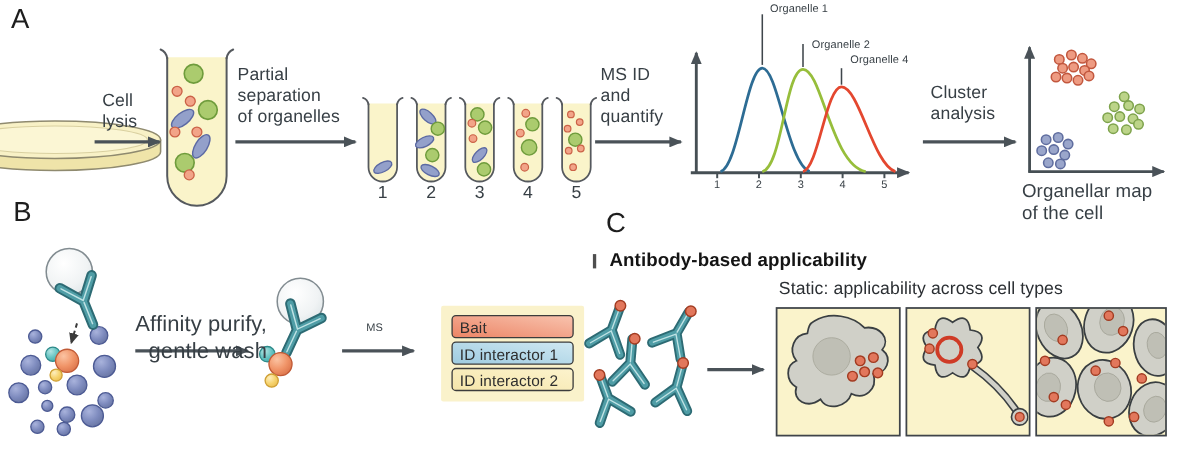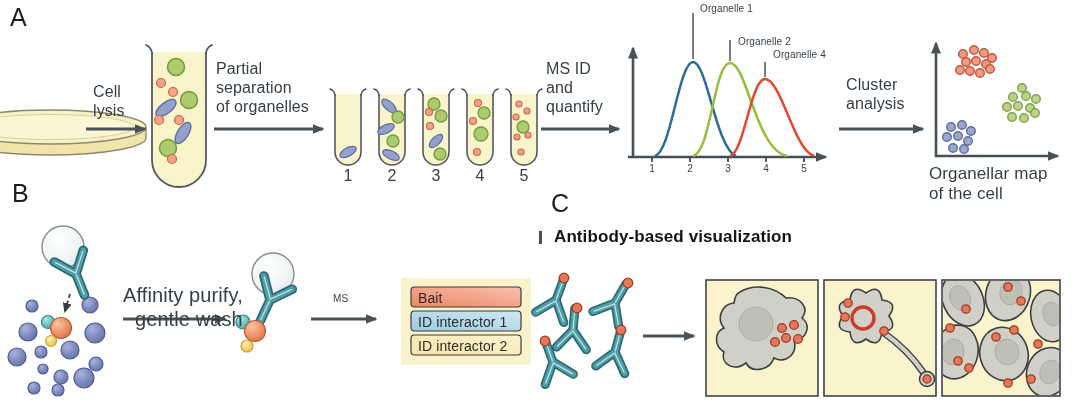--- a/index.html
+++ b/index.html
@@ -410,15 +410,16 @@
 <div class="t pl" style="left:12px; top:181px">B</div>
 <div class="t aff" style="left:123px; top:284px">Affinity purify,
 gentle wash</div>
 <div class="t small" style="left:333px; top:293px">MS</div>
 
 <div class="t leg" style="left:418px; top:291px">Bait</div>
 <div class="t leg" style="left:418px; top:315px">ID interactor 1</div>
 <div class="t leg" style="left:418px; top:339px">ID interactor 2</div>
 
 <div class="t pl" style="left:551px; top:191px">C</div>
-<div class="t hd" style="left:554px; top:227px">Antibody-based visualization</div>
+<div class="t hd" style="left:554px; top:227px">Antibody-based applicability</div>
+<div class="t cap" style="left:708px; top:254px">Static: applicability across cell types</div>
 
 </div>
 
 </body></html>

